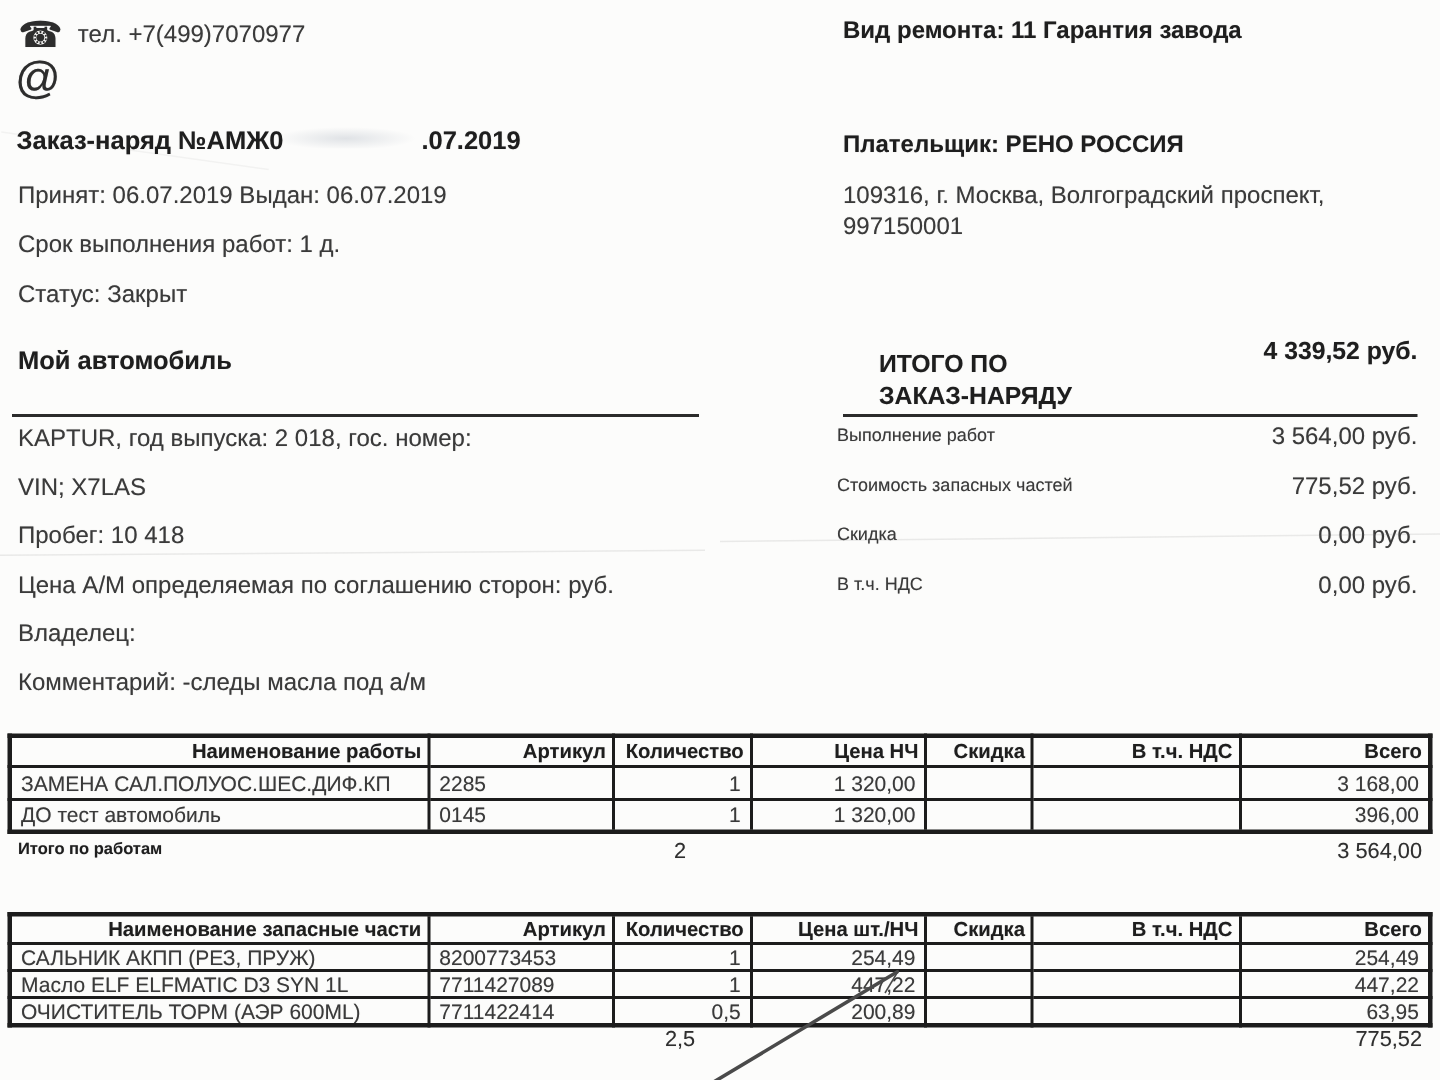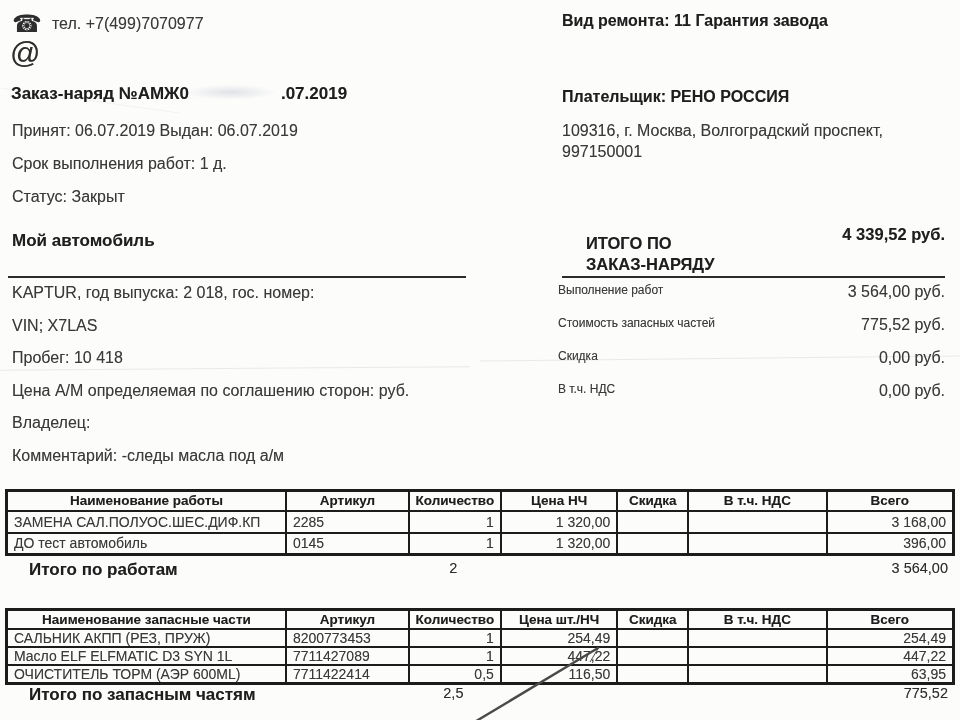--- a/index.html
+++ b/index.html
@@ -36,28 +36,28 @@
   
   .rt { left:562px; }
   .payer-addr { line-height:21px; font-size:16px; width:390px; }
 
   .totals-title { line-height:21px; font-size:16.5px;margin-left:24px; }
   .totals-row-label { left:558px; font-size:12px; }
   .totals-row-value { right:15px; font-size:16px; text-align:right; }
 
   
   table.doc { border-collapse:collapse; table-layout:fixed; width:950px; background:transparent; border:3px solid #1c1c1c; }
-  table.doc th { border:2px solid #1c1c1c; font-size:13.5px; font-weight:bold; color:#1e1e1e; text-align:center; padding:1px 4px; overflow:hidden; }
+  table.doc th { border:2px solid #1c1c1c; font-size:13.5px; font-weight:bold; color:#1e1e1e; text-align:right; padding:1px 4px; overflow:hidden; }
   table.doc td { border:2px solid #1c1c1c; font-size:14px; padding:0 6px; white-space:nowrap; overflow:hidden; }
   td.al { text-align:left; } td.ar { text-align:right; }
   .t1 tr { height:22px; } .t1 tr.hdr { height:20px; }
   .t2 tr { height:18px; } .t2 tr.hdr { height:18px; }
 
   .sum-row { left:5px; width:950px; height:18px; }
-  .sum-label { position:absolute; left:24px; top:0; font-size:17px; }
+  .sum-label { position:absolute; left:7px; top:0; font-size:11px; }
   .sum-qty { position:absolute; left:42.2%; width:10%; top:0; text-align:center; font-size:14.5px; color:#2e2e2e; }
   .sum-total { position:absolute; right:7px; top:0; font-size:14.5px; color:#2e2e2e; }
 
   
   .crease { position:absolute; background:rgba(120,120,120,.14); height:1px; pointer-events:none; }
   .pen-svg { position:absolute; left:0; top:0; pointer-events:none; }
 </style>
 </head>
 <body>
 
@@ -188,29 +188,28 @@
     <td class="ar">1</td>
     <td class="ar">447,22</td>
     <td></td>
     <td></td>
     <td class="ar">447,22</td>
   </tr>
   <tr>
     <td class="al">ОЧИСТИТЕЛЬ ТОРМ (АЭР 600ML)</td>
     <td class="al">7711422414</td>
     <td class="ar">0,5</td>
-    <td class="ar">116,50</td>
+    <td class="ar">200,89</td>
     <td></td>
     <td></td>
     <td class="ar">63,95</td>
   </tr>
 </tbody>
   </table>
 <div class="abs sum-row" style="top:685px">
-  <span class="sum-label b">Итого по запасным частям</span>
   <span class="sum-qty">2,5</span>
   <span class="sum-total">775,52</span>
 </div>
 
 <div class="crease" style="left:0; top:368px; width:470px; transform:rotate(-0.4deg)"></div>
 <div class="crease" style="left:480px; top:358px; width:480px; transform:rotate(-0.6deg)"></div>
 <div class="crease" style="left:0; top:100px; width:180px; transform:rotate(8deg); opacity:.5"></div>
 <svg class="pen-svg" width="960" height="720" viewBox="0 0 960 720">
   <path d="M 468 726 L 598 648" stroke="#4a4a4a" stroke-width="2.4" fill="none" stroke-linecap="round"></path>
   <path d="M 590 662 L 599 647" stroke="#4a4a4a" stroke-width="1" fill="none"></path>

